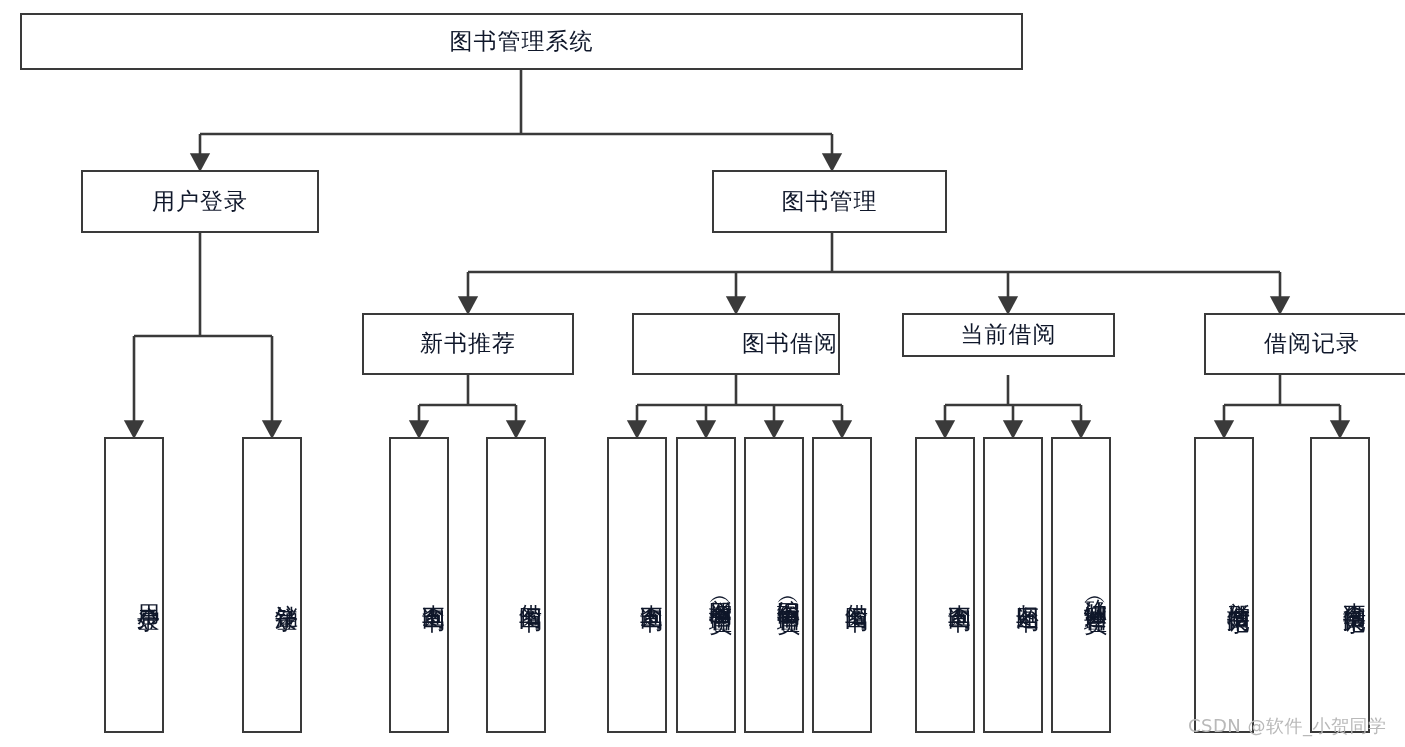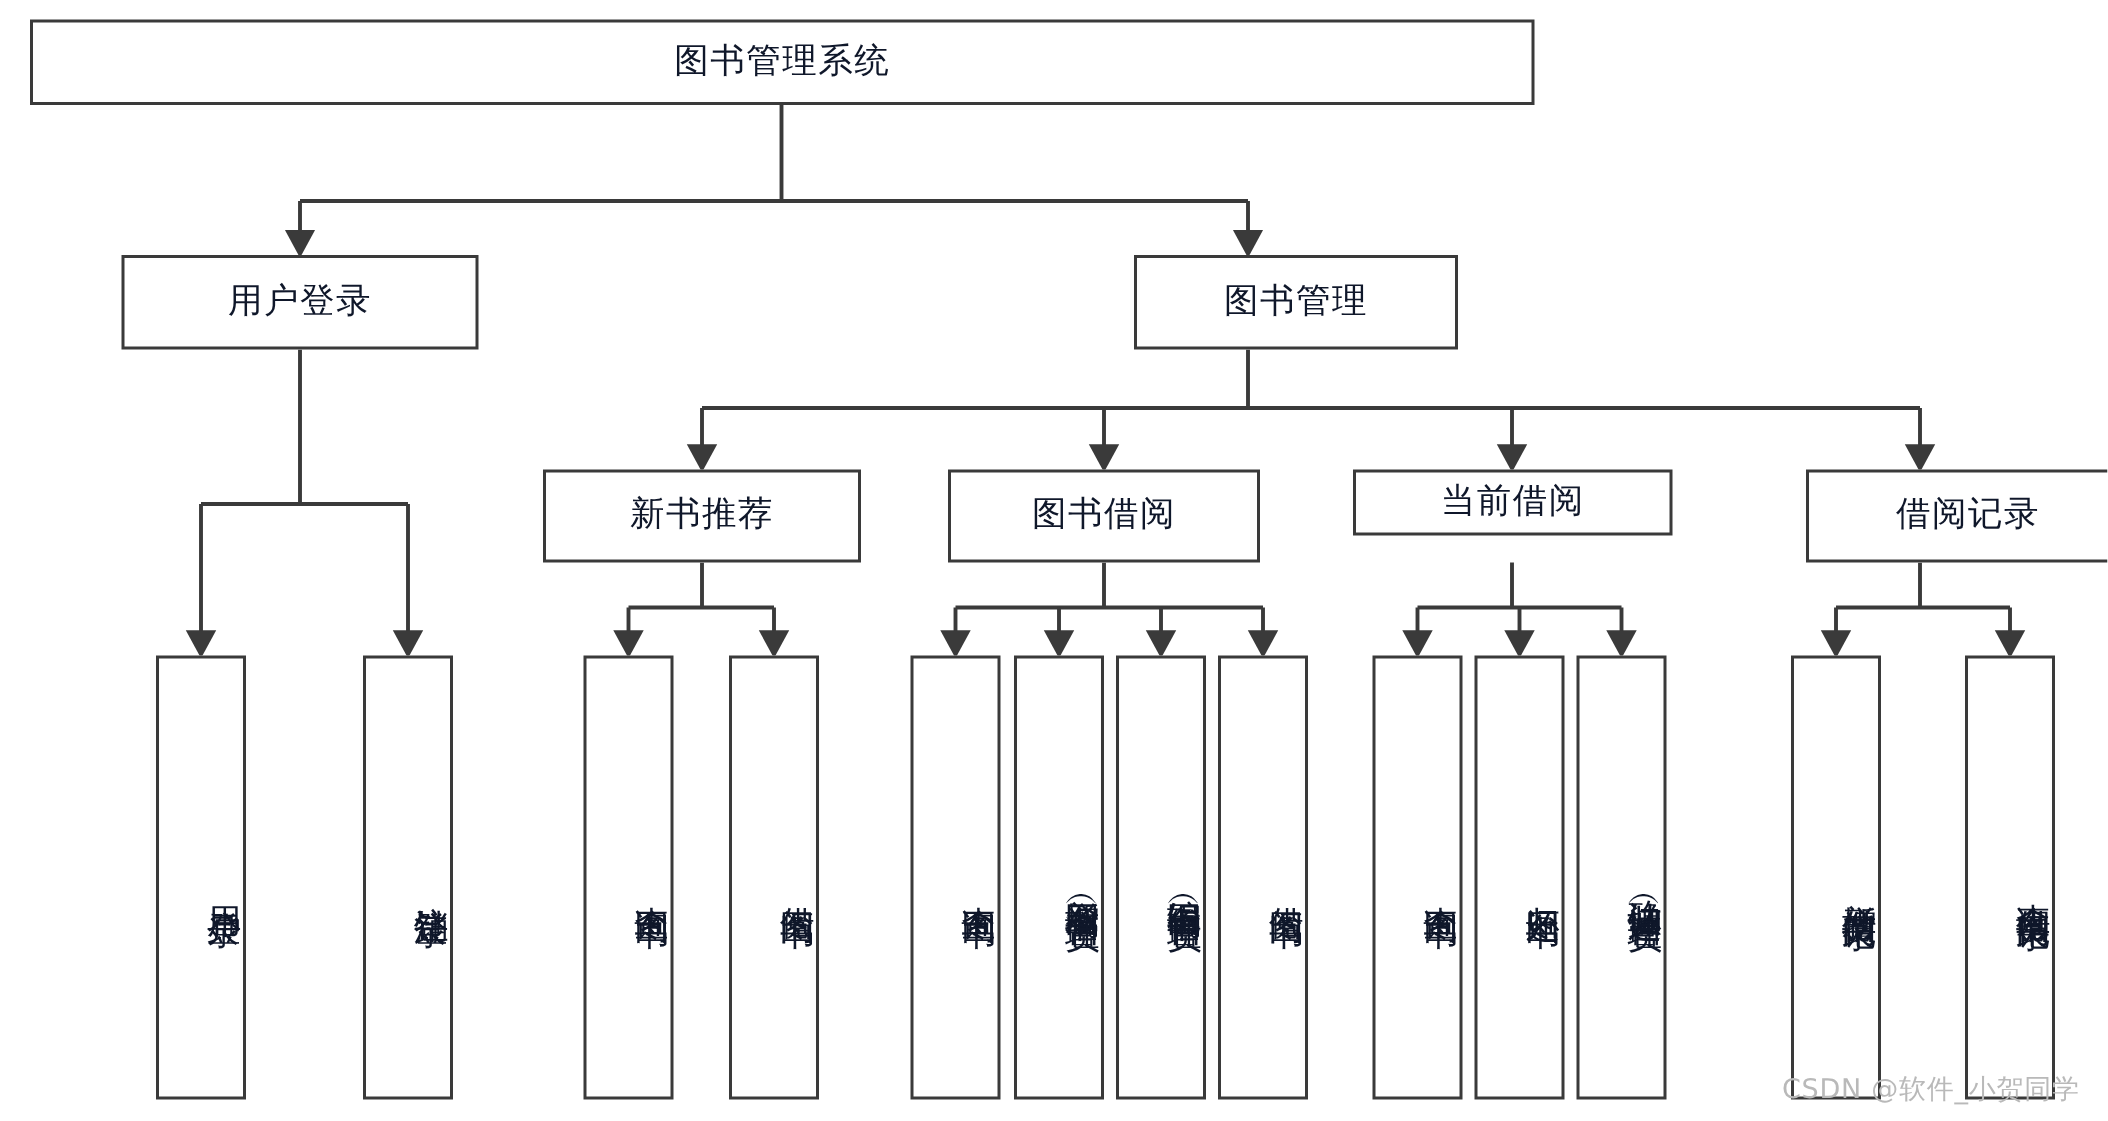--- a/index.html
+++ b/index.html
@@ -118,28 +118,28 @@
     </g>
   </svg>
 
   <div class="node horizontal" style="left:20px; top:13px; width:1003px; height:57px;">
     <span class="node-label">图书管理系统</span>
   </div>
 
   <div class="node horizontal" style="left:81px; top:170px; width:238px; height:63px;">
     <span class="node-label">用户登录</span>
   </div>
-  <div class="node horizontal" style="left:712px; top:170px; width:216px; height:63px;margin-left:44px;">
+  <div class="node horizontal" style="left:712px; top:170px; width:235px; height:63px;">
     <span class="node-label">图书管理</span>
   </div>
 
   <div class="node horizontal" style="left:362px; top:313px; width:212px; height:62px;text-align:right;">
     <span class="node-label">新书推荐</span>
   </div>
-  <div class="node horizontal" style="left:632px; top:313px; width:208px; height:62px;">
+  <div class="node horizontal" style="left:632px; top:313px; width:208px; height:62px;justify-content:flex-end;">
     <span class="node-label">图书借阅</span>
   </div>
   <div class="node horizontal" style="left:902px; top:313px; width:213px; height:44px;">
     <span class="node-label">当前借阅</span>
   </div>
   <div class="node horizontal" style="left:1172px; top:313px; width:216px; height:62px;margin-left:32px;">
     <span class="node-label">借阅记录</span>
   </div>
 
   <div class="node vertical" style="left:104px; top:437px; width:60px; height:296px;">

